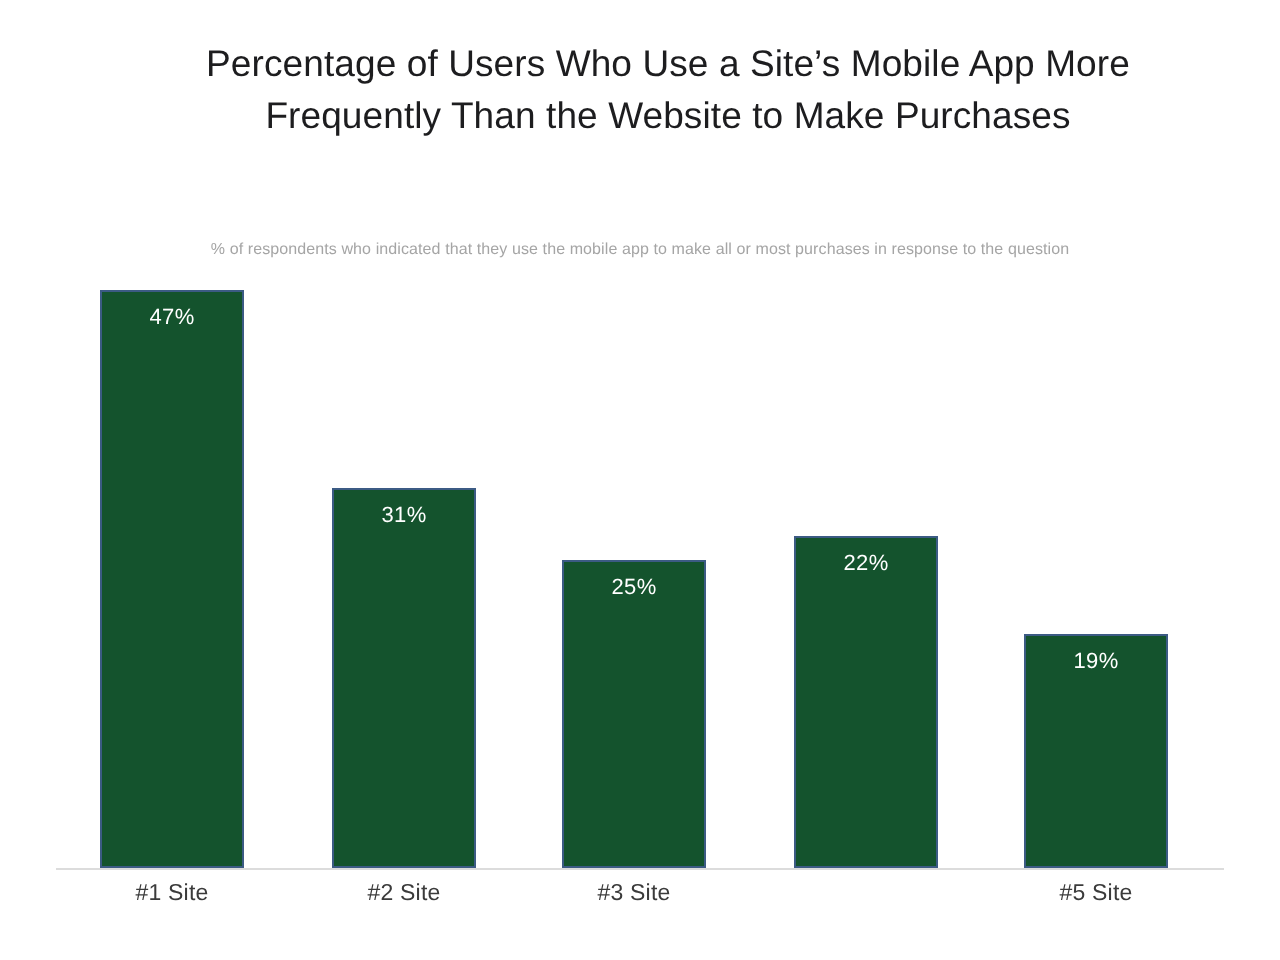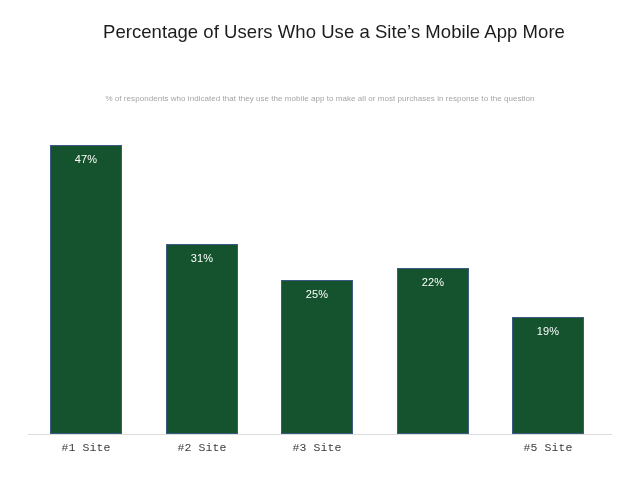--- a/index.html
+++ b/index.html
@@ -112,31 +112,31 @@
     letter-spacing: 0.2px;
   }
   .tick-label {
     position: absolute;
     top: 441px;
     text-align: center;
     font-size: 11.5px;
     font-weight: 400;
     color: #3b3b3b;
     letter-spacing: 0.1px;
-    font-family: Liberation Mono, monospace;
   }
 </style>
 </head>
 <body>
 
 <div class="figure">
 
   <div class="header">
     <h1 class="chart-title">
       <span class="tline">Percentage of Users Who Use a Site’s Mobile App More</span>
+      <span class="tline">Frequently Than the Website to Make Purchases</span>
     </h1>
     <p class="chart-desc">
       <span class="dline">% of respondents who indicated that they use the mobile app to make all or most purchases in response to the question</span>
     </p>
   </div>
 
   <div class="plot">
     <div class="axis-line"></div>
 
     <div class="bar-group">

